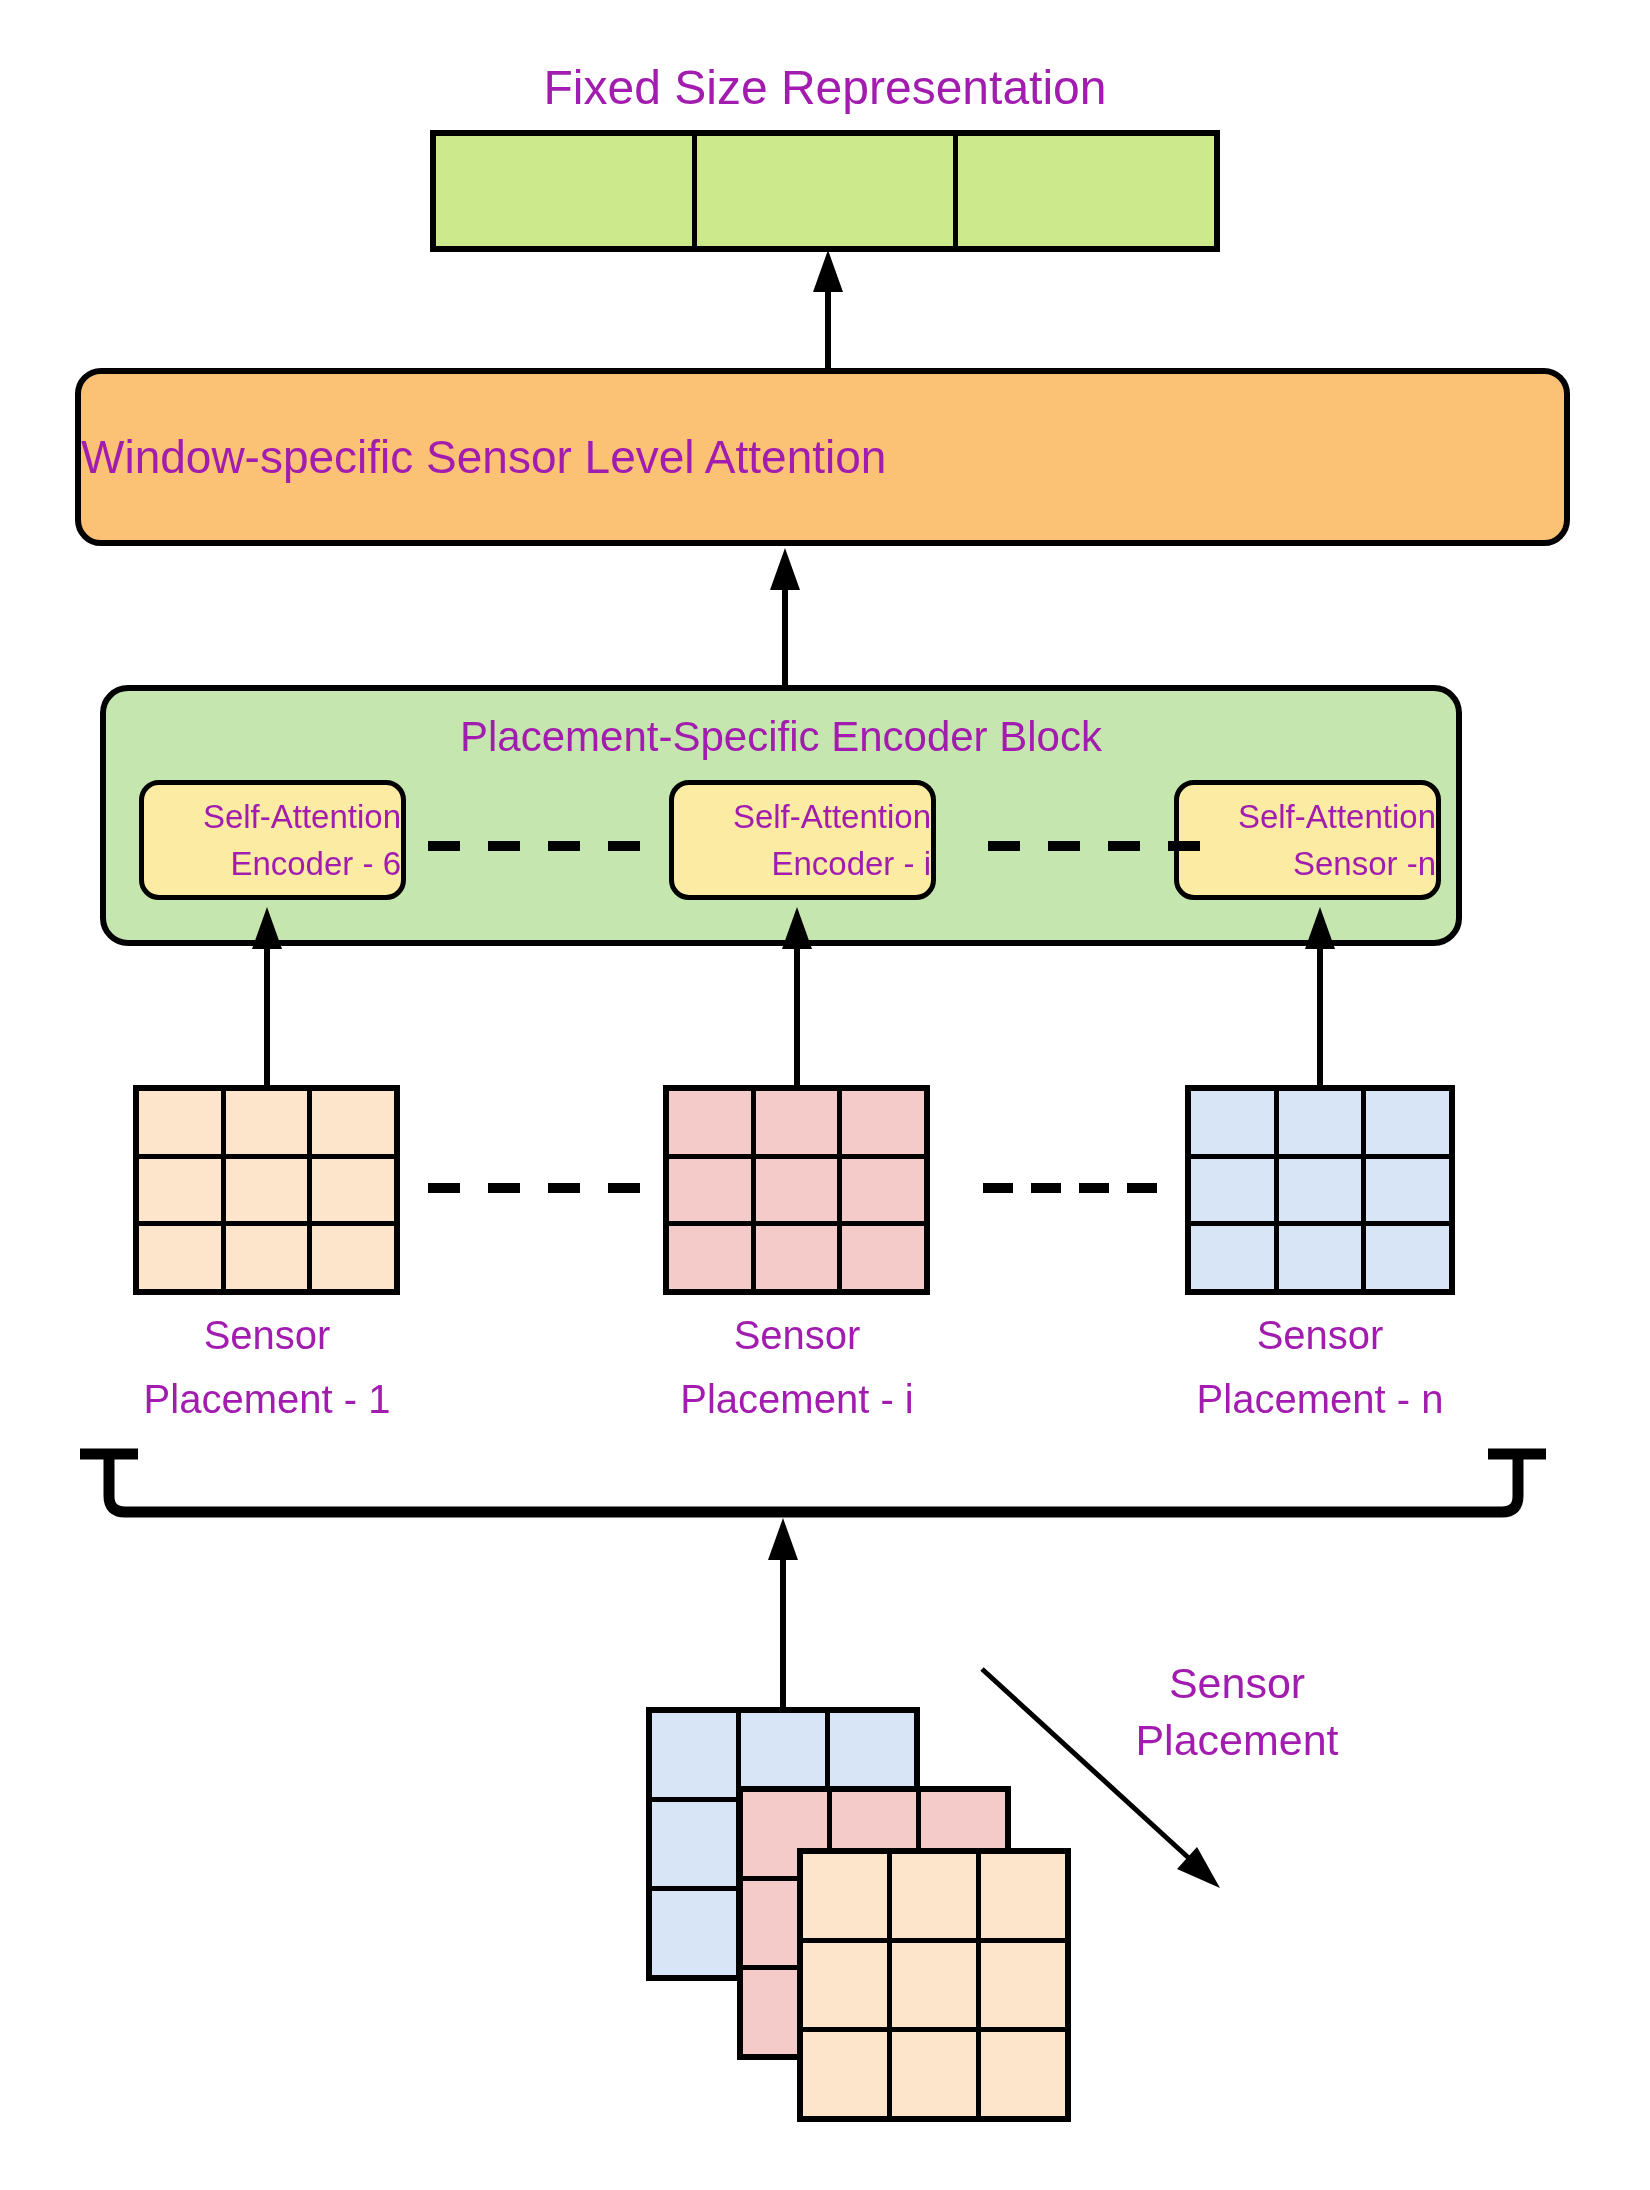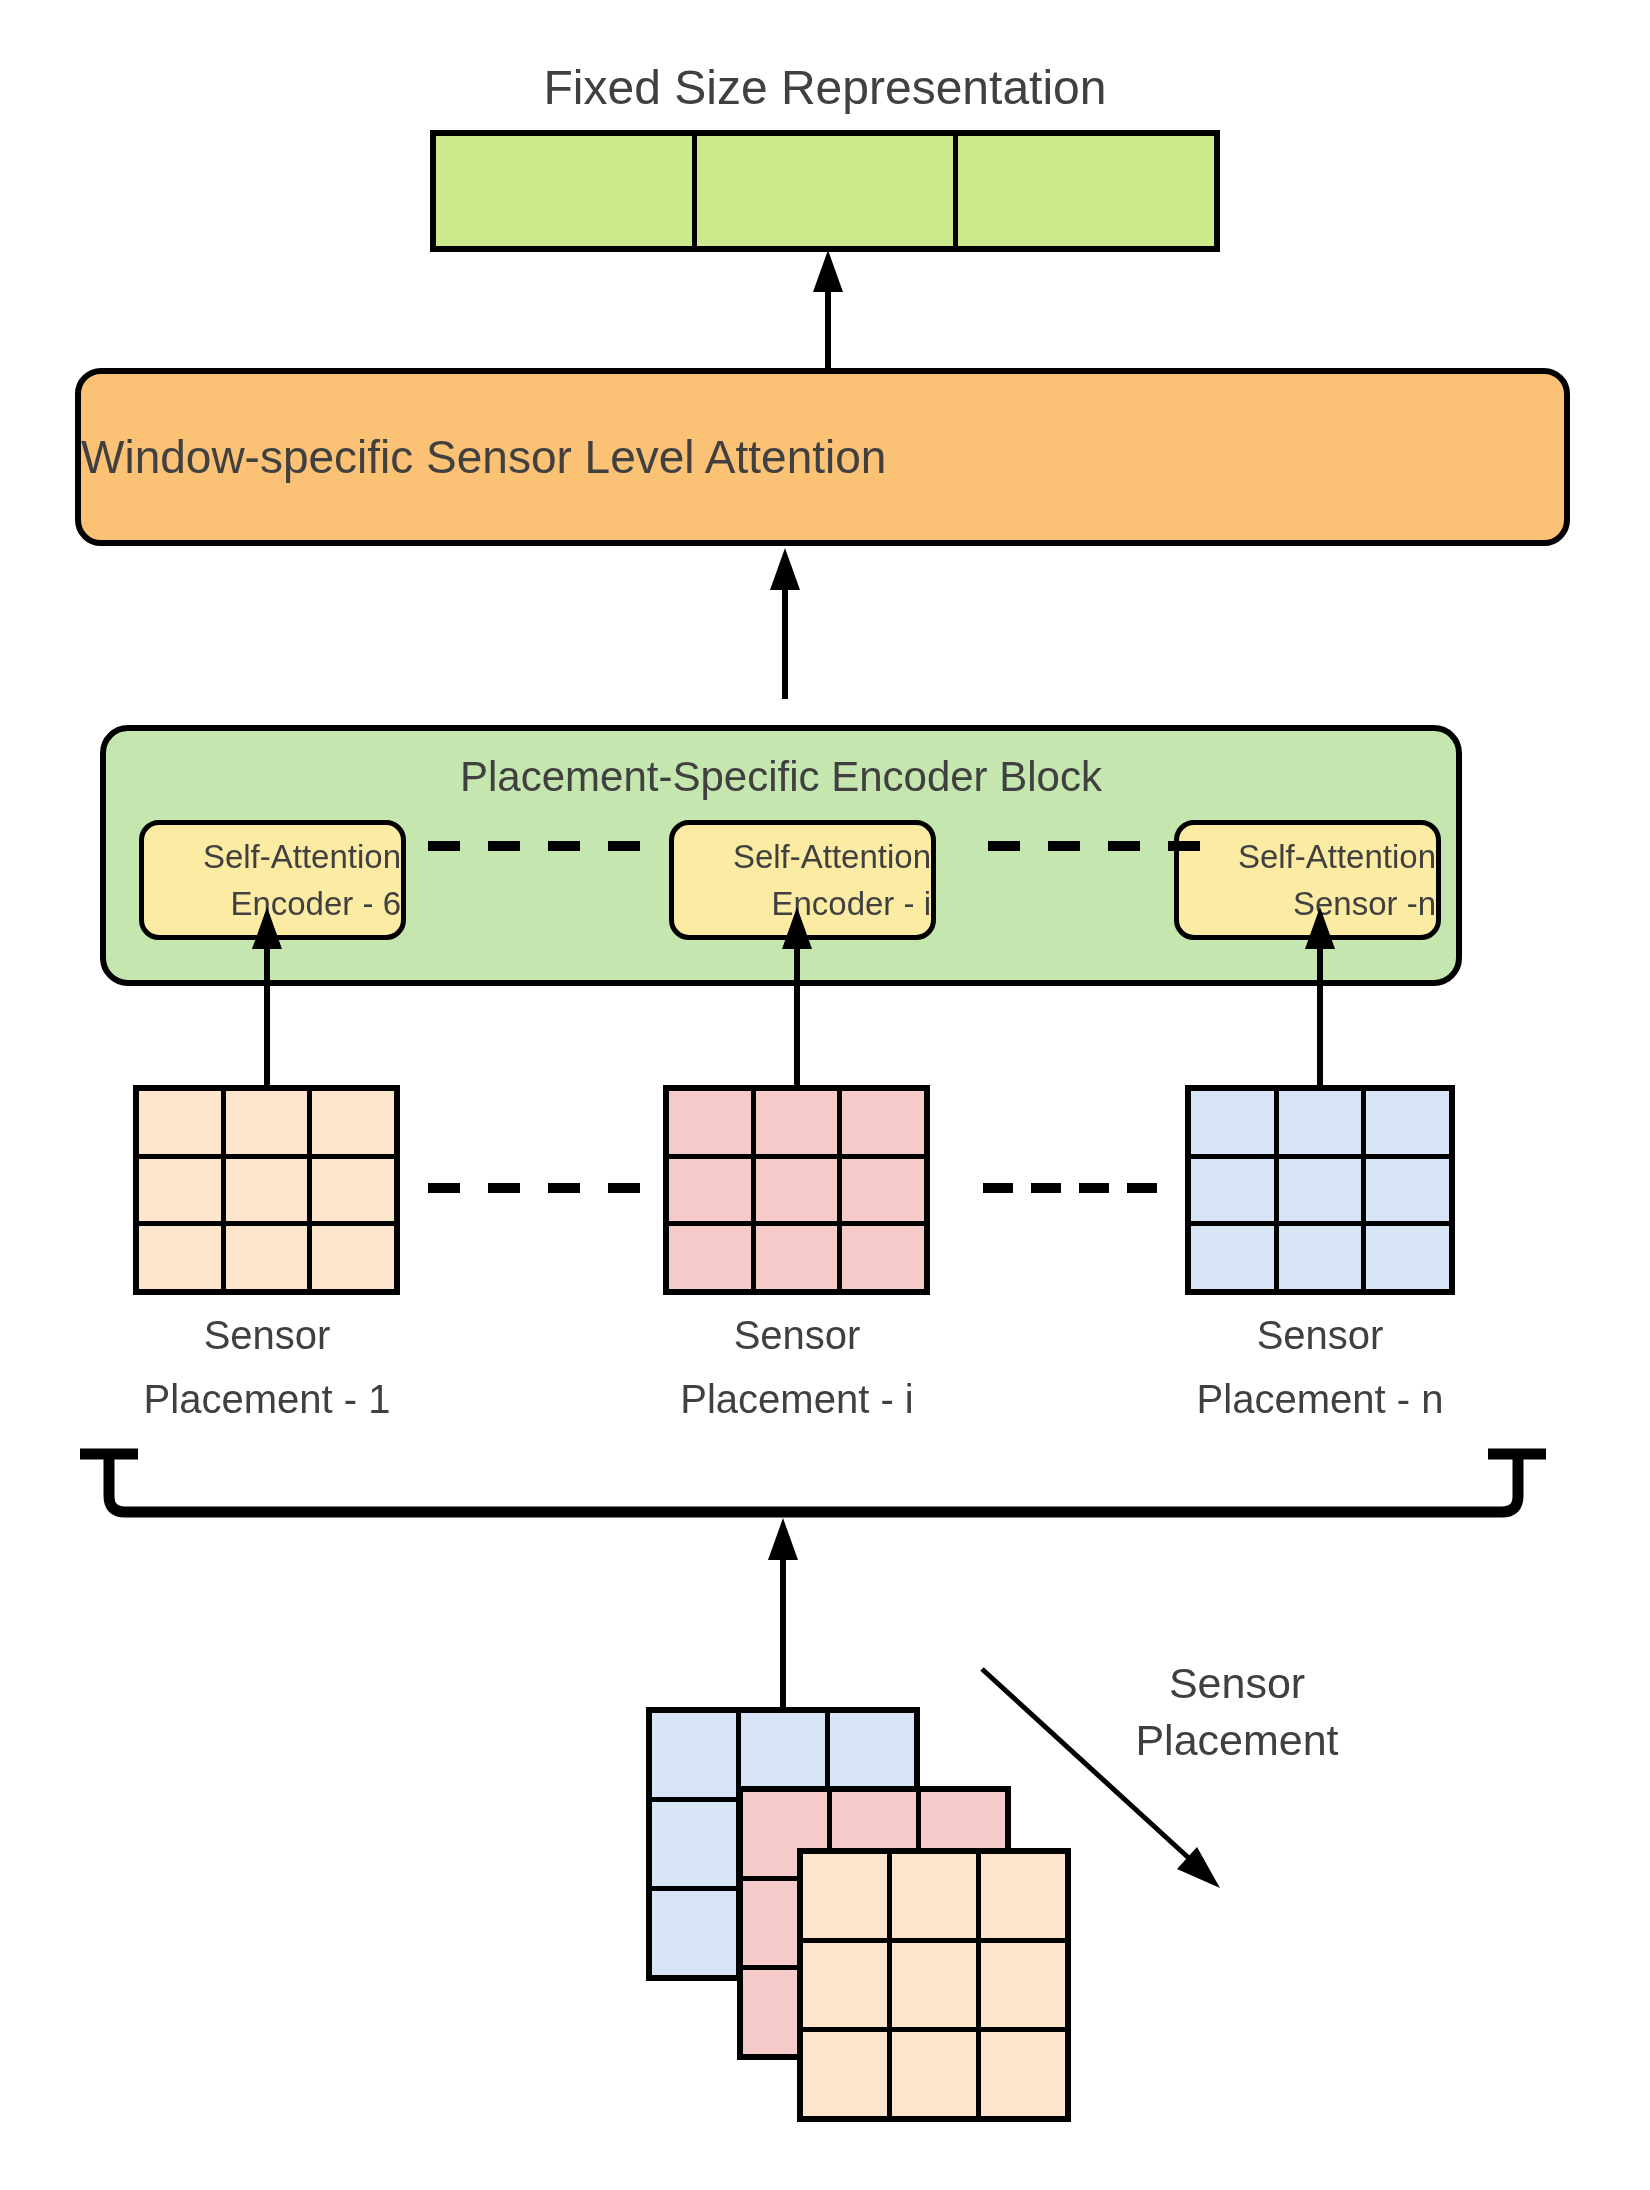--- a/index.html
+++ b/index.html
@@ -1,19 +1,19 @@
 <!DOCTYPE html>
 <html><head>
 <meta charset="utf-8">
 <title>Architecture Diagram</title>
 <style>
   html,body{margin:0;padding:0;background:#fff;}
   .canvas{
     position:relative;width:1650px;height:2190px;background:#ffffff;
-    font-family:"Liberation Sans", sans-serif;color:#404040;overflow:hidden;
+    font-family:"Liberation Sans", sans-serif;color:#a21caf;overflow:hidden;
   }
   .abs{position:absolute;}
   .ctr{text-align:center;}
 
   
   .fsr-title{left:425px;top:62px;width:800px;font-size:48px;line-height:52px;}
   .fsr-bar{
     left:430px;top:130px;width:790px;height:122px;
     border:6px solid #000;background:#000;box-sizing:border-box;
     display:grid;grid-template-columns:1fr 1fr 1fr;gap:5px;
@@ -22,21 +22,21 @@
 
   
   .attn{
     left:75px;top:368px;width:1495px;height:178px;box-sizing:border-box;
     background:#fbc275;border:6px solid #000;border-radius:26px;
     display:flex;align-items:center;justify-content:flex-start;font-size:46px;
   }
 
   
   .encblock{
-    left:100px;top:725px;width:1362px;height:261px;box-sizing:border-box;
+    left:100px;top:685px;width:1362px;height:261px;box-sizing:border-box;
     background:#c5e6ae;border:6px solid #000;border-radius:28px;
   }
   .encblock-title{left:0;top:22px;width:100%;font-size:42px;}
   .encbox{
     position:absolute;top:89px;width:267px;height:120px;box-sizing:border-box;
     background:#fbeba3;border:5px solid #000;border-radius:20px;
     display:flex;flex-direction:column;align-items:flex-end;justify-content:center;
     font-size:33px;line-height:47px;
   }
   .encbox.b1{left:33px;} .encbox.b2{left:563px;} .encbox.b3{left:1068px;}

